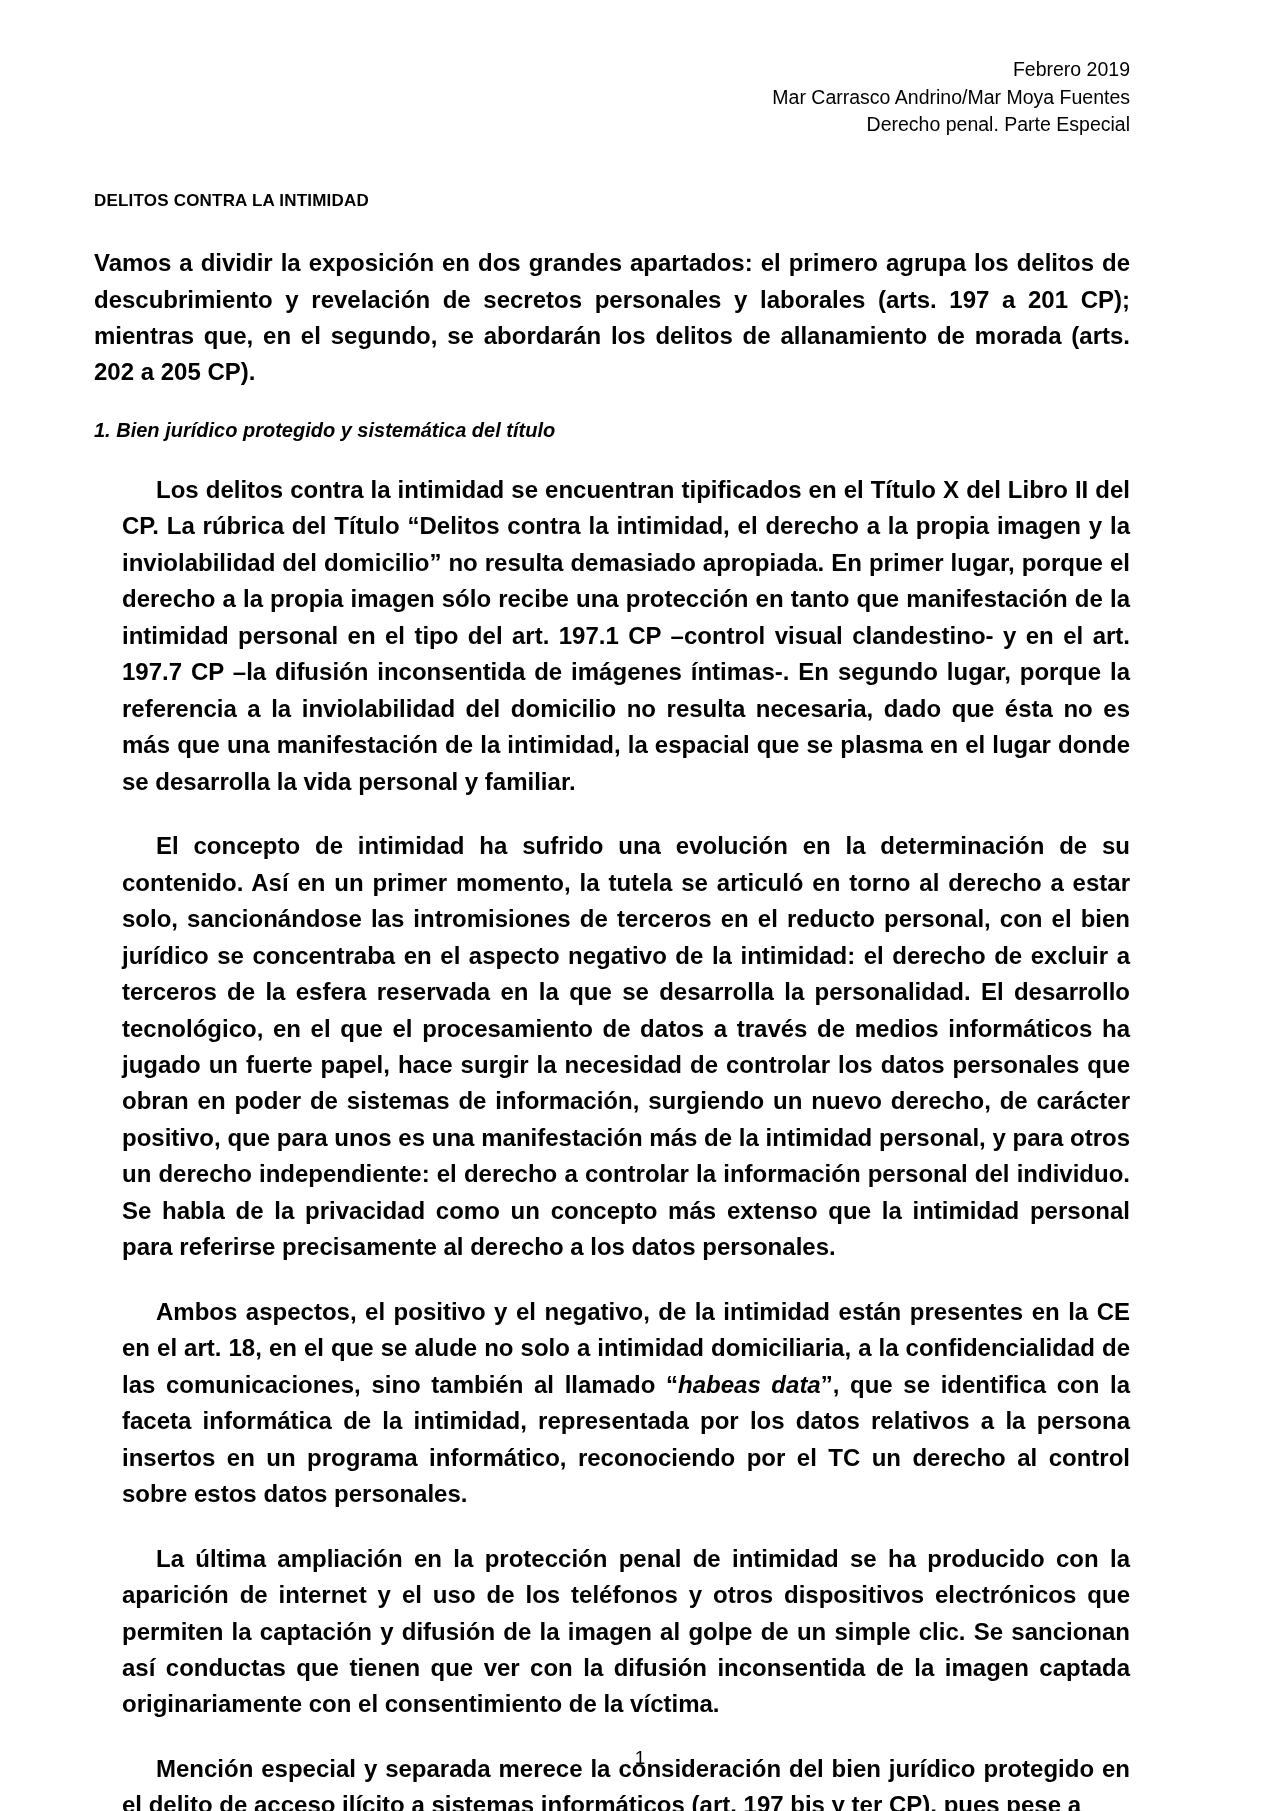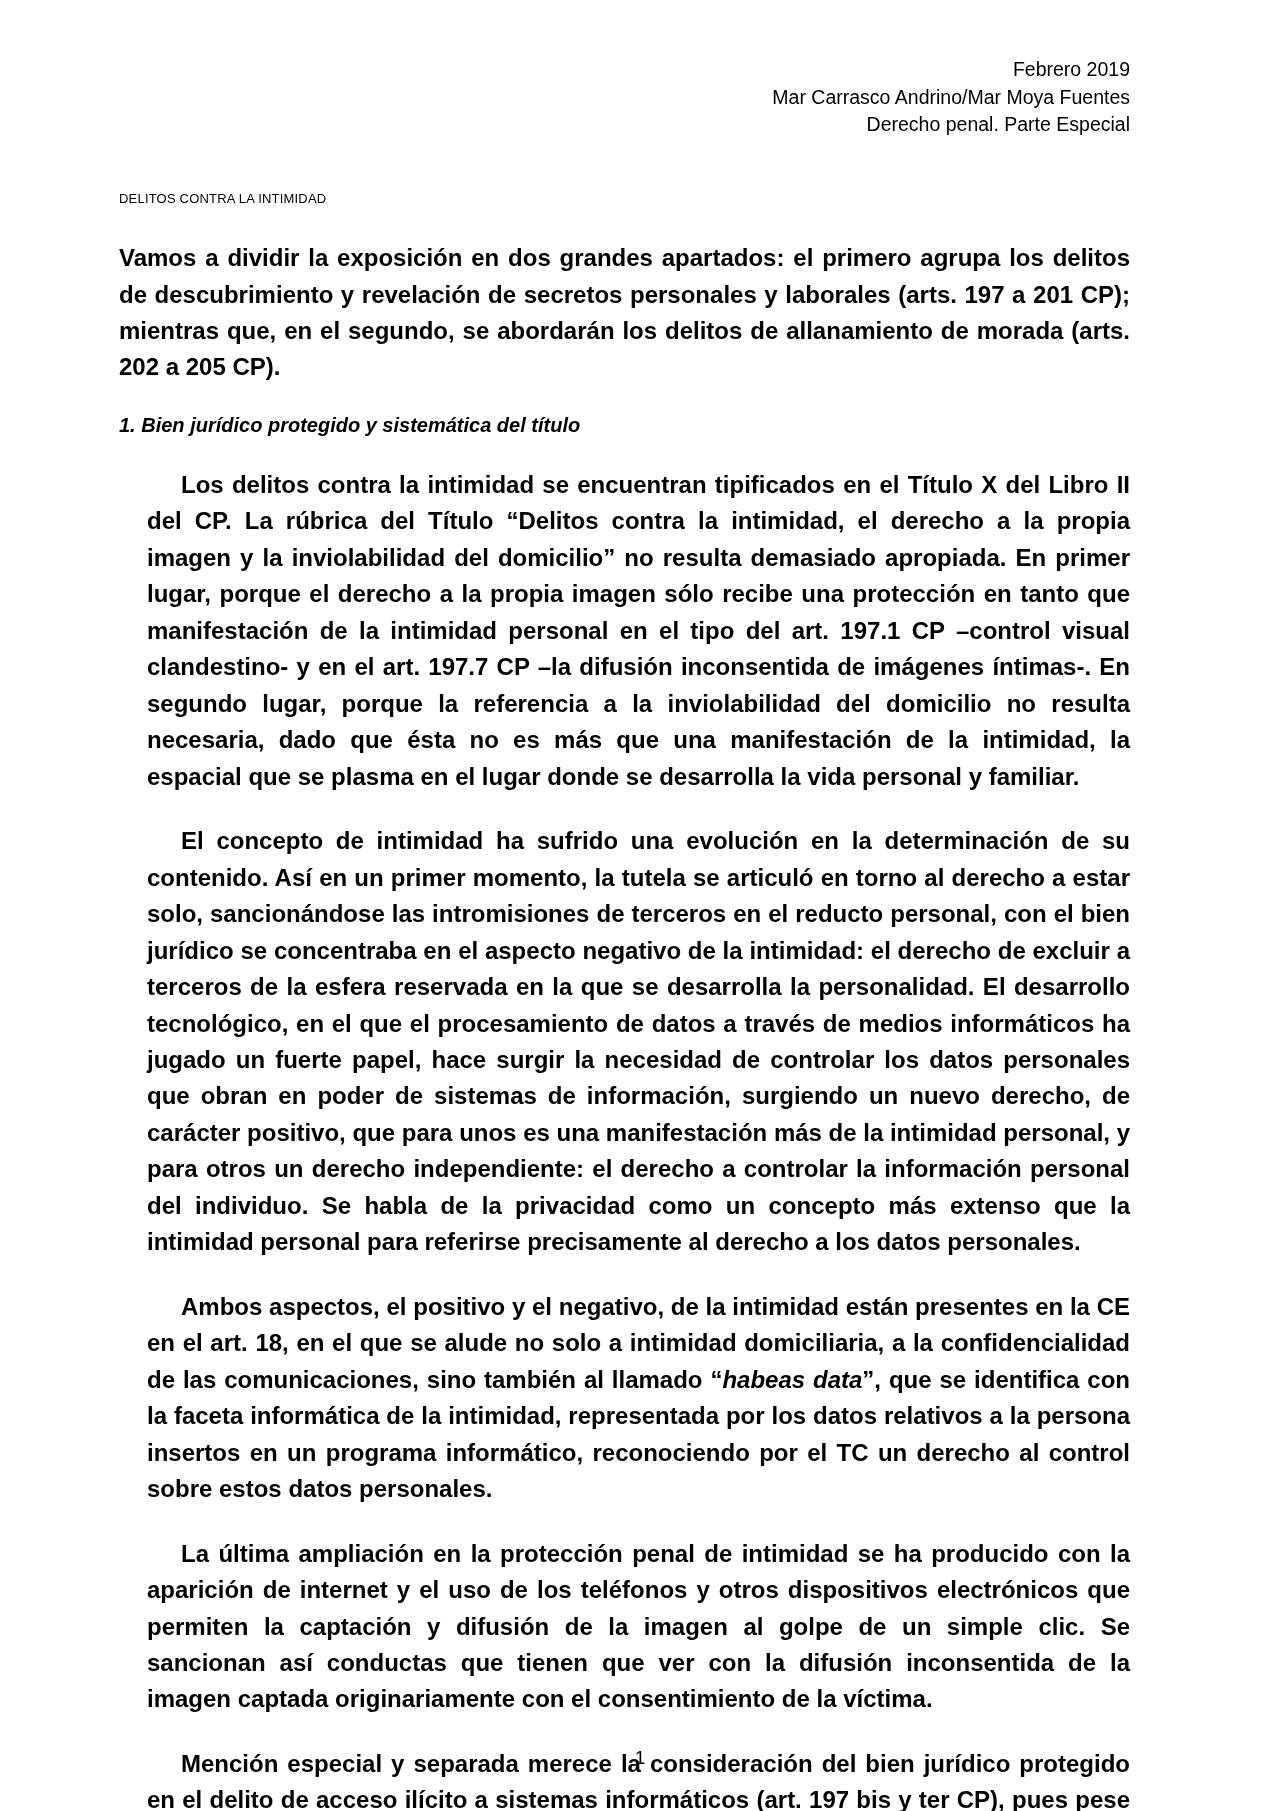--- a/index.html
+++ b/index.html
@@ -11,34 +11,34 @@
     width: 1280px;
     min-height: 1811px;
     font-family: "Liberation Sans", sans-serif;
     color: #000000;
   }
   .page {
     position: relative;
     width: 1280px;
     height: 1811px;
     box-sizing: border-box;
-    padding: 56px 150px 40px 119px;
+    padding: 56px 150px 40px 94px;
   }
   .header {
     text-align: right;
     font-size: 19.5px;
     line-height: 1.42;
     margin: 0 0 52px 0;
   }
   .header div {
     white-space: pre;
   }
   h1.doc-title {
-    font-size: 13px;
-    font-weight: normal;
+    font-size: 17px;
+    font-weight: bold;
     margin: 0 0 34px 0;
     letter-spacing: 0.2px;
   }
   p.para {
     font-size: 24px;
     line-height: 1.52;
     margin: 0 0 28px 0;
     text-align: justify;
     text-justify: inter-word;
     font-weight: bold;

